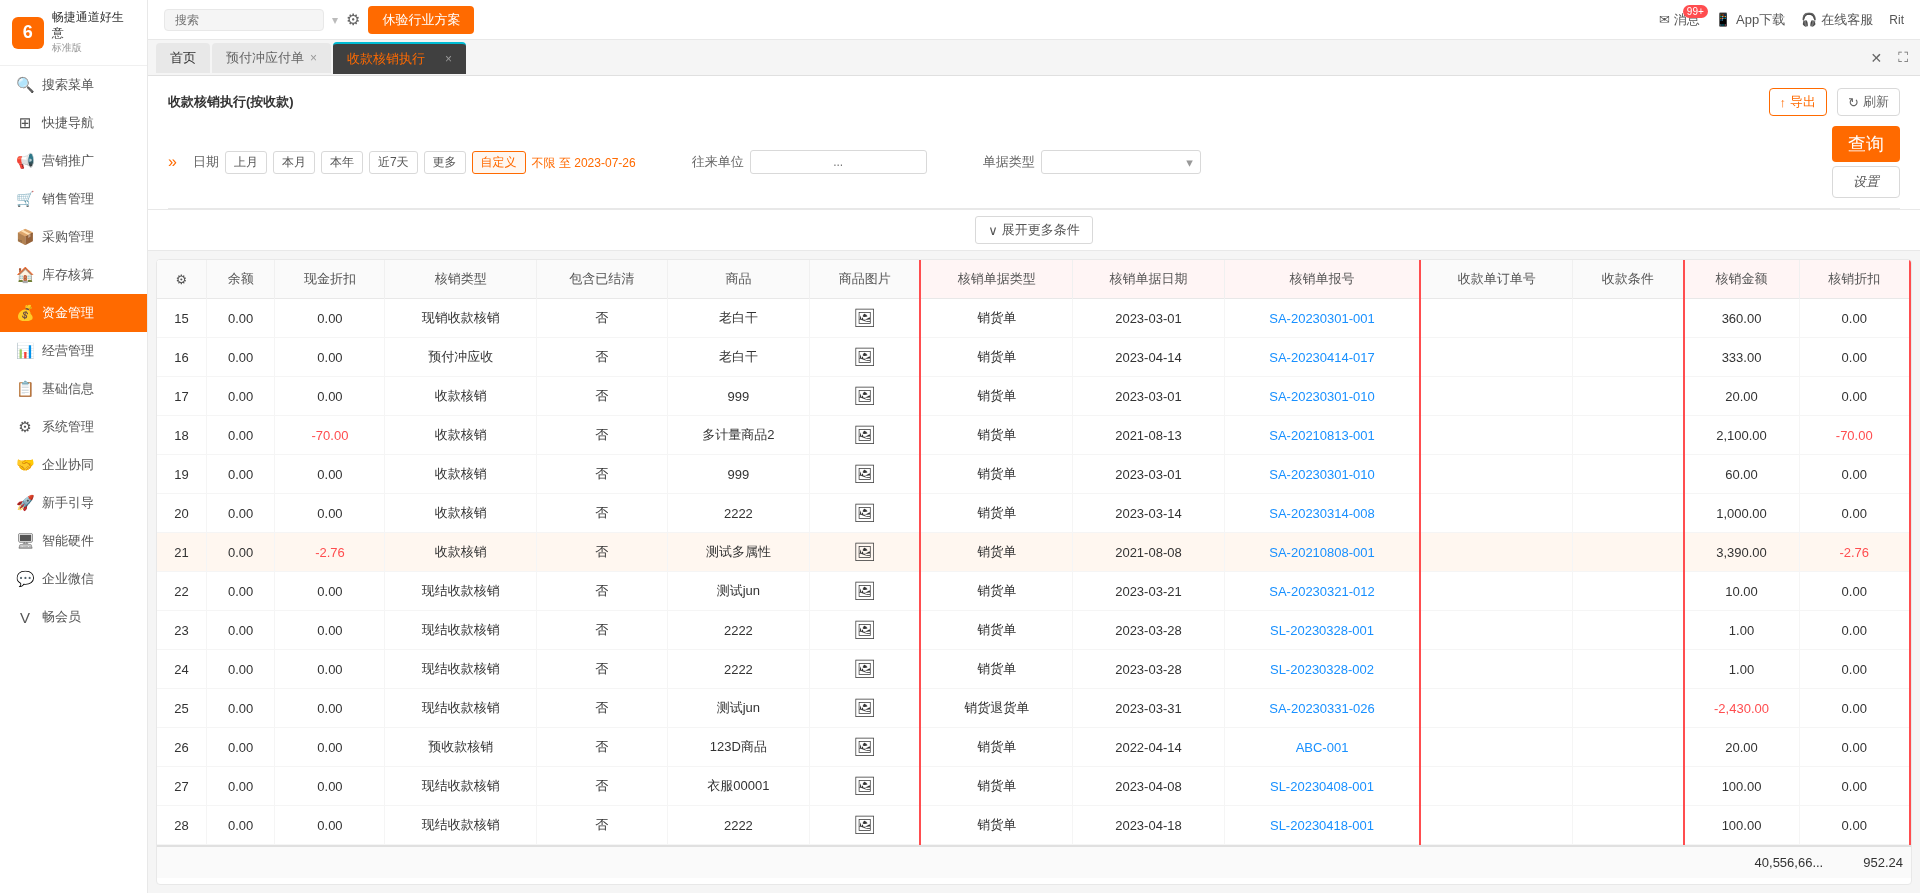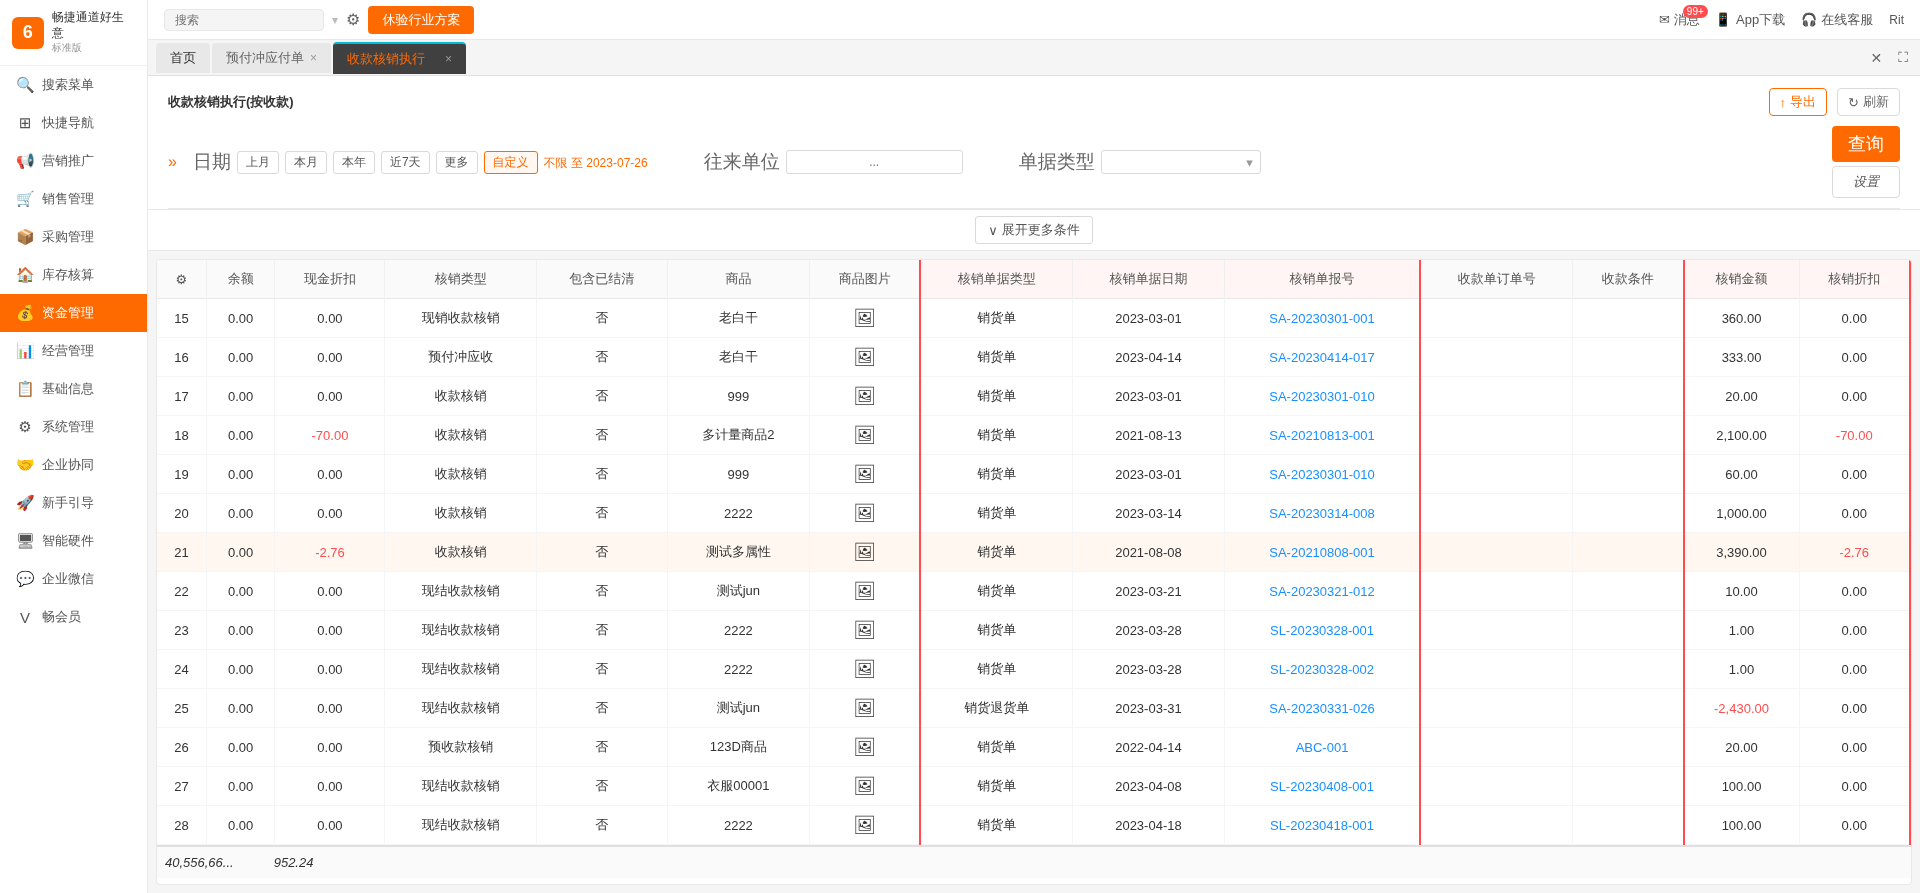--- a/index.html
+++ b/index.html
@@ -46,21 +46,21 @@
     .page-header { background: #fff; padding: 12px 20px 0 20px; border-bottom: 1px solid #e8e8e8; }
     .page-title { font-size: 18px; font-weight: bold; color: #333; margin-bottom: 10px; display: flex; align-items: center; justify-content: space-between; }
     .page-title-actions { display: flex; gap: 10px; }
     .btn-export { display: flex; align-items: center; gap: 4px; color: #ff6a00; border: 1px solid #ff6a00; background: white; padding: 4px 10px; border-radius: 4px; cursor: pointer; font-size: 12px; }
     .btn-refresh { display: flex; align-items: center; gap: 4px; color: #666; border: 1px solid #d9d9d9; background: white; padding: 4px 10px; border-radius: 4px; cursor: pointer; font-size: 12px; }
 
     
     .filter-bar { background: #fff; padding: 10px 20px; border-bottom: 1px solid #e8e8e8; }
     .filter-row { display: flex; align-items: center; gap: 16px; flex-wrap: wrap; }
     .filter-group { display: flex; align-items: center; gap: 6px; }
-    .filter-label { color: #666; font-size: 19px; }
+    .filter-label { color: #666; font-size: 13px; }
     .filter-btn { padding: 2px 8px; border: 1px solid #d9d9d9; border-radius: 3px; cursor: pointer; font-size: 12px; color: #555; background: white; }
     .filter-btn.custom { background: #fff7f0; color: #ff6a00; border-color: #ff6a00; }
     .filter-date-range { font-size: 12px; color: #ff6a00; }
     .filter-input { border: 1px solid #d9d9d9; padding: 4px 10px; border-radius: 3px; font-size: 12px; color: #999; min-width: 160px; }
     .filter-select { border: 1px solid #d9d9d9; padding: 4px 10px; border-radius: 3px; font-size: 12px; color: #999; min-width: 160px; appearance: none; background: white; }
     .btn-query { background: #ff6a00; color: white; border: none; padding: 6px 16px; border-radius: 4px; cursor: pointer; font-size: 18px; }
     .btn-setting { border: 1px solid #d9d9d9; background: white; color: #555; padding: 6px 12px; border-radius: 4px; cursor: pointer; font-size: 13px; font-style: italic; }
     .filter-expand { display: flex; align-items: center; gap: 4px; color: #555; cursor: pointer; font-size: 12px; padding: 4px 12px; border: 1px solid #d9d9d9; border-radius: 3px; background: white; margin: 0 auto; }
     .filter-expand-row { display: flex; justify-content: center; padding: 6px 0; border-bottom: 1px solid #e8e8e8; background: #fff; }
 
@@ -68,21 +68,21 @@
     .table-container { flex: 1; overflow: auto; background: white; margin: 8px; border-radius: 4px; border: 1px solid #e8e8e8; position: relative; }
     table { width: 100%; border-collapse: collapse; font-size: 13px; }
     thead tr { background: #fafafa; border-bottom: 1px solid #e8e8e8; }
     th { padding: 10px 8px; text-align: center; color: #555; font-weight: 500; border-right: 1px solid #f0f0f0; white-space: nowrap; position: sticky; top: 0; background: #fafafa; z-index: 2; }
     td { padding: 8px 8px; text-align: center; border-bottom: 1px solid #f5f5f5; border-right: 1px solid #f5f5f5; color: #333; white-space: nowrap; }
     tr.highlighted { background: #fff7f0; }
     tr.highlighted td { background: #fff7f0; }
     .link-text { color: #1890ff; cursor: pointer; text-decoration: none; }
 
     
-    .table-footer { background: #fafafa; border-top: 2px solid #e0e0e0; padding: 8px 8px; display: flex; gap: 40px; font-size: 13px; color: #333; font-style: italic; }
+    .table-footer { background: #fafafa; border-top: 2px solid #e0e0e0; padding: 8px 8px; display: flex; justify-content: flex-end; gap: 40px; font-size: 13px; color: #333; }
     .summary-item { display: flex; align-items: center; gap: 6px; }
 
     
     ::-webkit-scrollbar { width: 6px; height: 6px; }
     ::-webkit-scrollbar-track { background: #f1f1f1; }
     ::-webkit-scrollbar-thumb { background: #ccc; border-radius: 3px; }
   </style>
 </head>
 <body>
 

